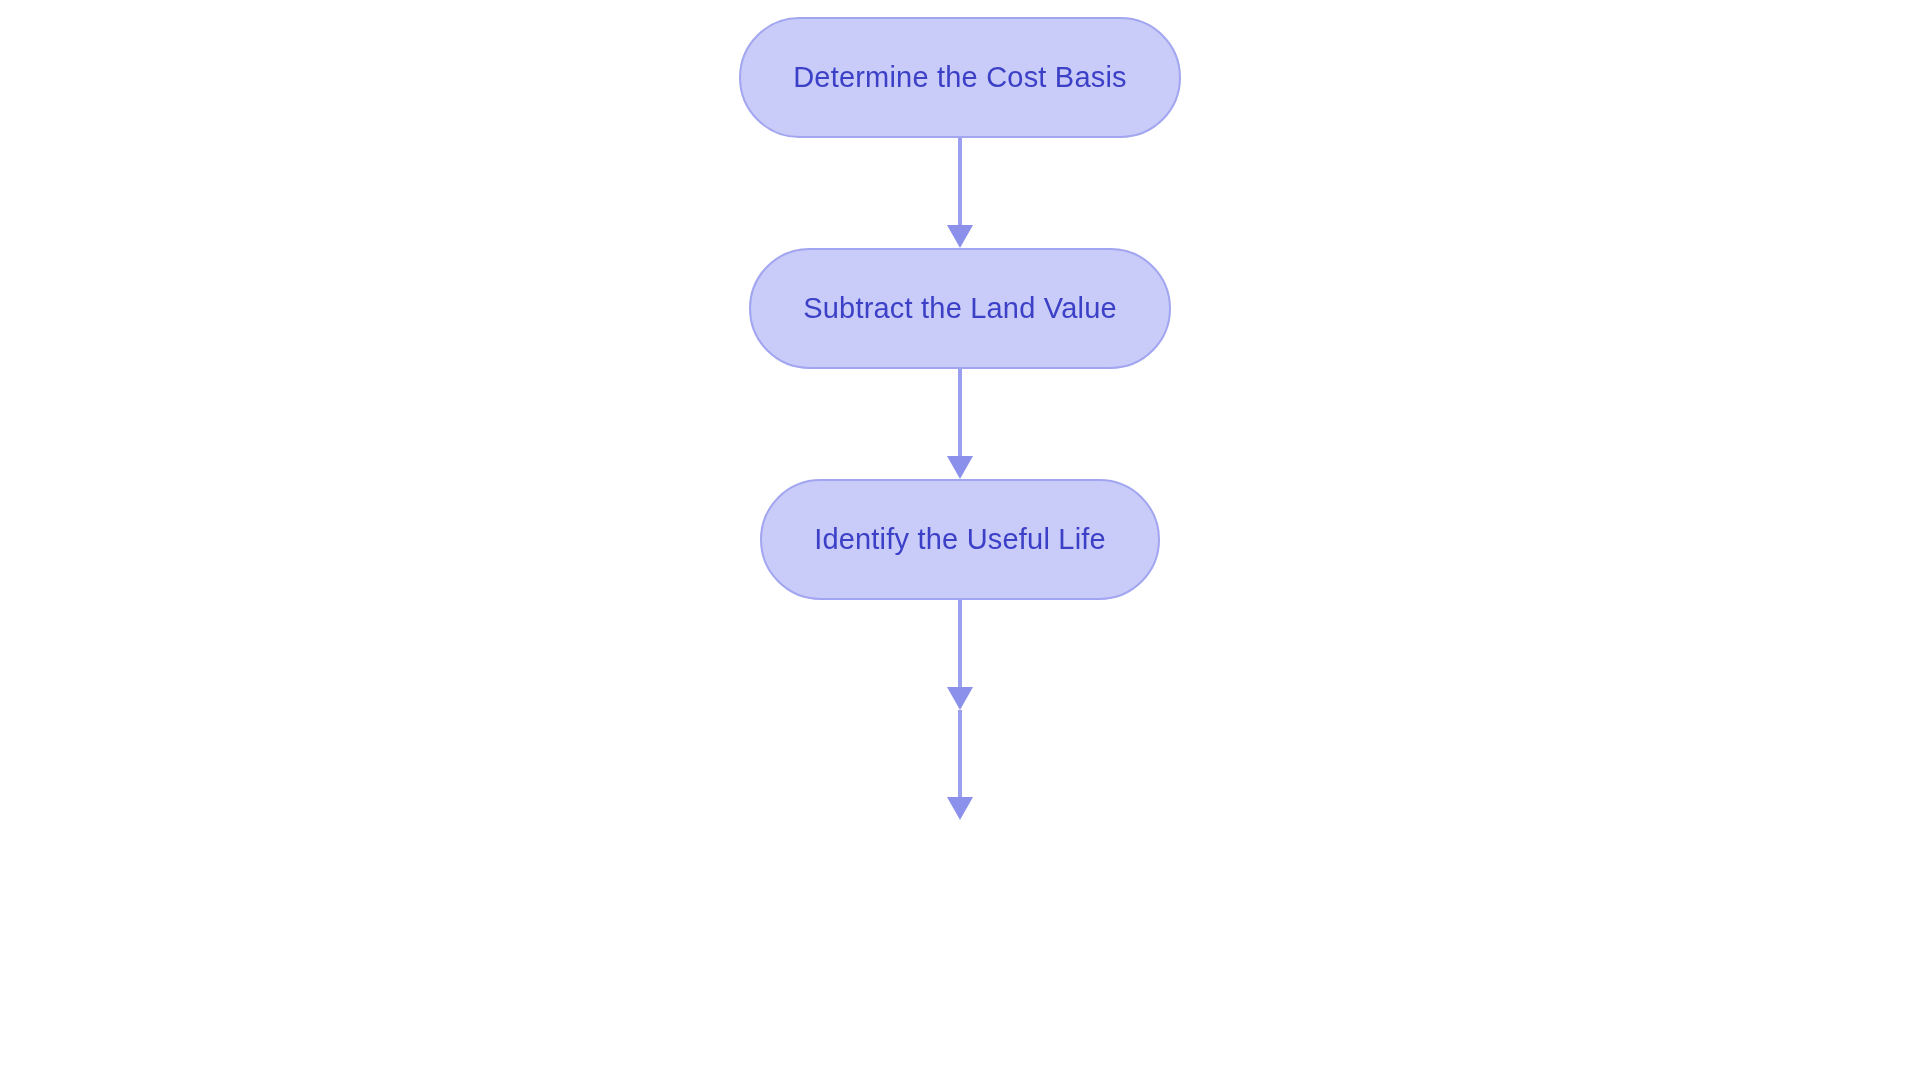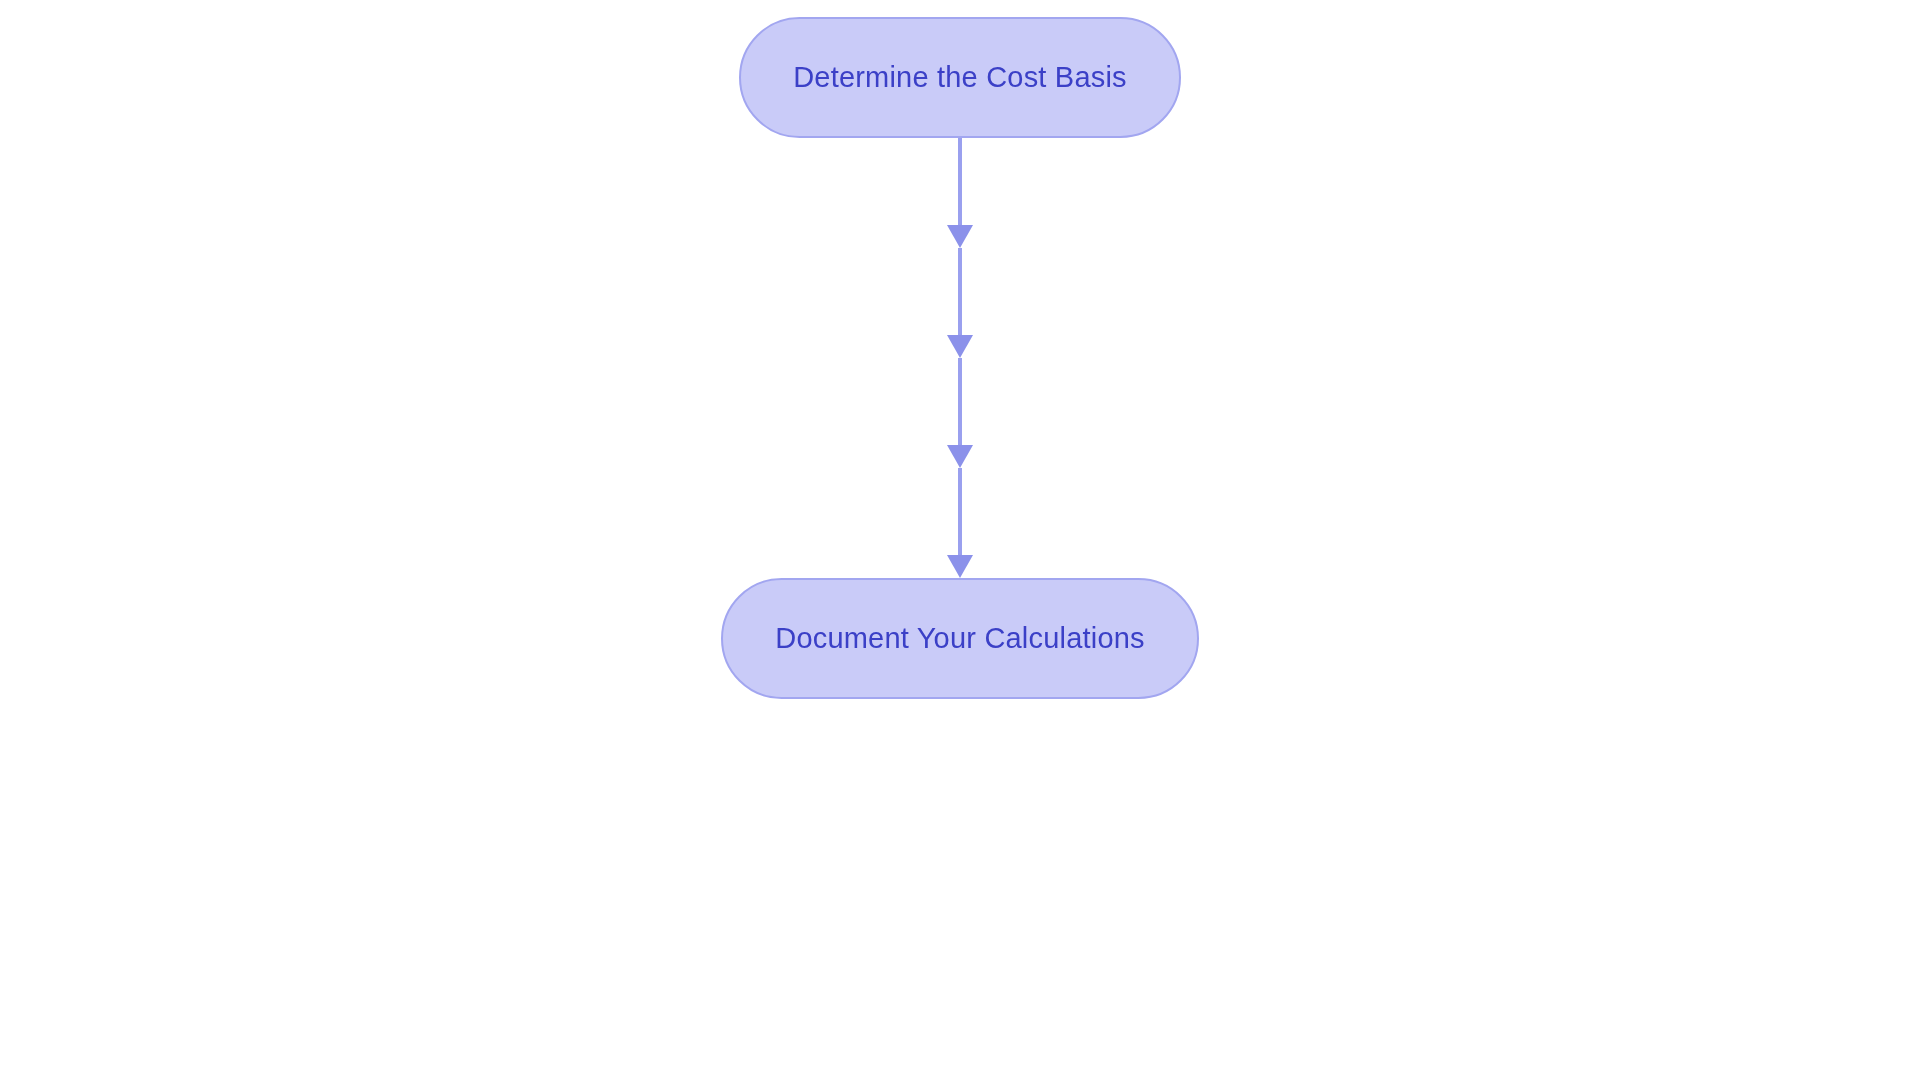--- a/index.html
+++ b/index.html
@@ -75,36 +75,39 @@
 
     <div class="flow-node">
       <span class="node-label">Determine the Cost Basis</span>
     </div>
 
     <div class="connector">
       <div class="line"></div>
       <div class="arrowhead"></div>
     </div>
 
+    <div class="flow-node">
+      <span class="node-label">Subtract the Land Value</span>
+    </div>
+
+    <div class="connector">
+      <div class="line"></div>
+      <div class="arrowhead"></div>
+    </div>
+
+    <div class="flow-node">
+      <span class="node-label">Identify the Useful Life</span>
+    </div>
 
     <div class="connector">
       <div class="line"></div>
       <div class="arrowhead"></div>
     </div>
 
 
     <div class="connector">
       <div class="line"></div>
       <div class="arrowhead"></div>
     </div>
 
 
-    <div class="connector">
-      <div class="line"></div>
-      <div class="arrowhead"></div>
-    </div>
-
-    <div class="flow-node">
-      <span class="node-label">Document Your Calculations</span>
-    </div>
-
   </div>
 </div>
 
 </body></html>

